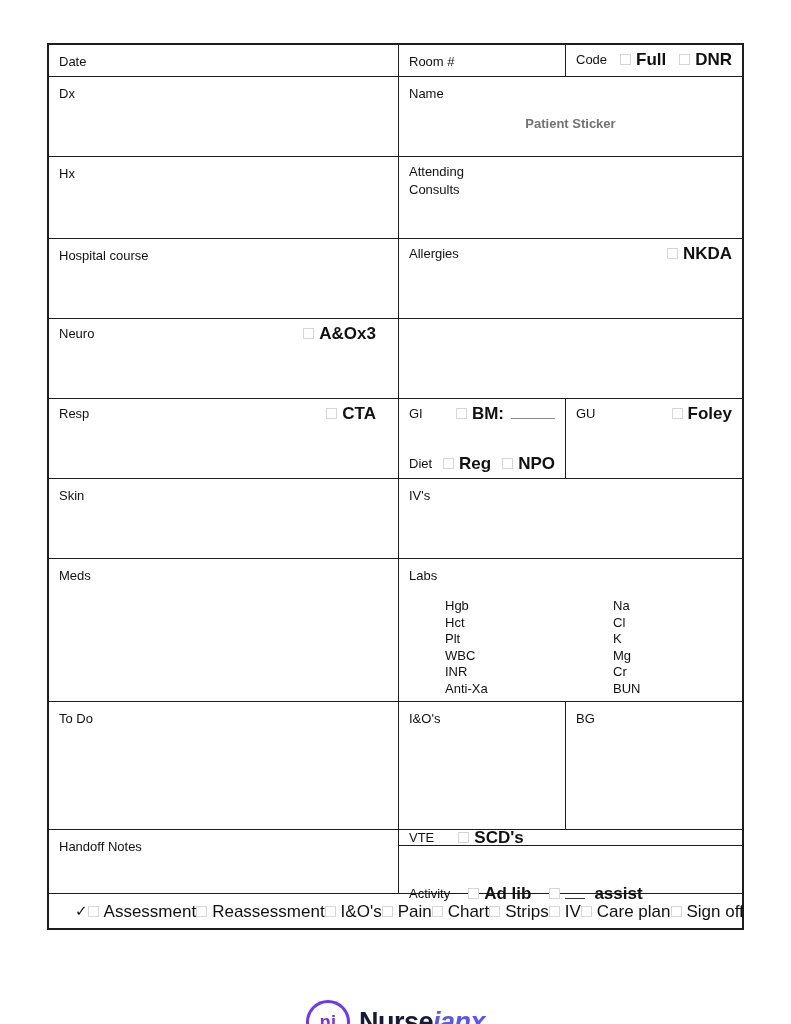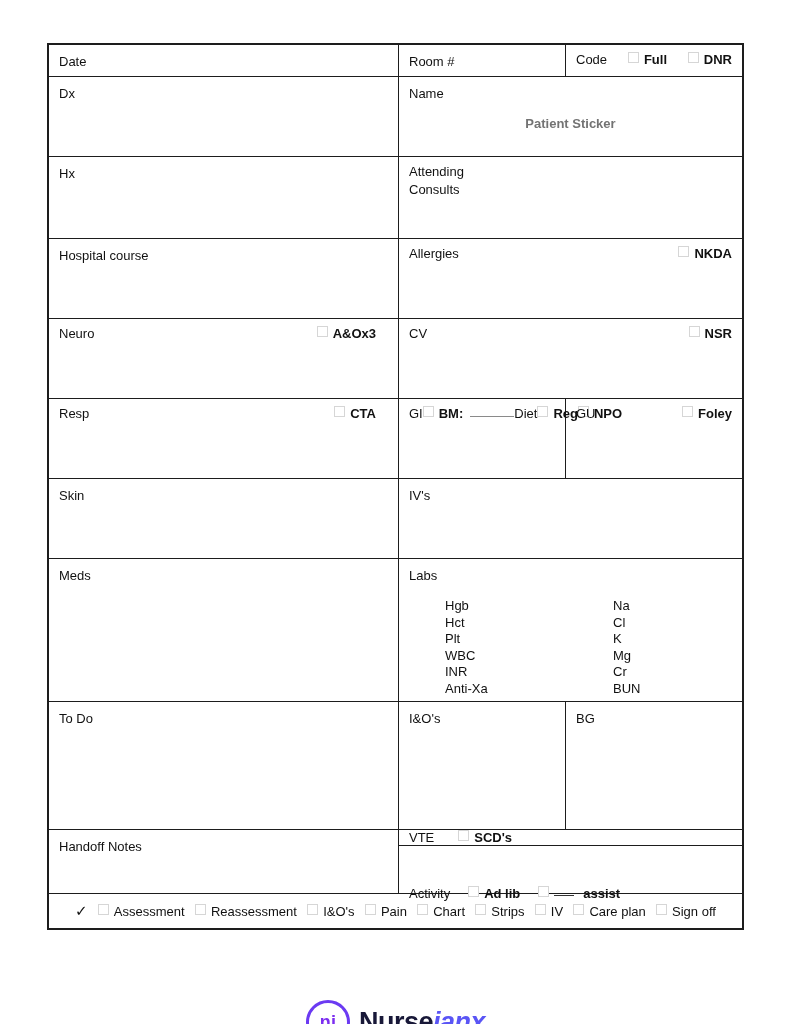--- a/index.html
+++ b/index.html
@@ -21,26 +21,26 @@
   .r:last-child{border-bottom:none;flex:1;}
   .h32{height:32px}.h80{height:80px}.h82{height:82px}.h143{height:143px}.h128{height:128px}.h64{height:64px}
   .c{box-sizing:border-box;padding:7px 10px;position:relative;}
   .cl{width:350px;border-right:1.5px solid var(--bd);flex:none;}
   .cm{width:167px;border-right:1.5px solid var(--bd);flex:none;}
   .cr{flex:1;}
   .cw{flex:1;}
   .lbl{font-weight:400;font-size:13px;line-height:15px;}
   .split{display:flex;justify-content:space-between;align-items:flex-start;}
   .padr{padding-right:22px;}
-  .opt{display:inline-flex;gap:5px;font-weight:700;font-size:13px;line-height:15px;white-space:nowrap;}
+  .opt{display:inline-flex;align-items:center;gap:5px;font-weight:700;font-size:17px;line-height:15px;white-space:nowrap;}
   .opt.reg-w{font-weight:400;}
   .cb{width:9px;height:9px;border:1.5px solid var(--cbx);background:#fff;display:inline-block;flex:none;}
   .sticker{text-align:center;margin-top:14px;font-weight:700;font-size:13px;color:#737373;}
   .gap-label{margin-top:3px;}
-  .colcell{display:flex;flex-direction:row;justify-content:space-between;}
+  .colcell{display:flex;flex-direction:column;justify-content:space-between;}
   .wline{display:inline-block;width:44px;height:10px;border-bottom:1.5px solid #8a8a8a;margin-left:2px;}
   .aline{display:inline-block;width:20px;height:9px;border-bottom:1.5px solid #333;margin-right:4px;}
   .labs-cols{display:flex;margin-top:14px;}
   .labs-col1{width:168px;flex:none;margin-left:36px;}
   .lab{font-size:13px;line-height:16.5px;font-weight:400;}
   .stack{flex:1;display:flex;flex-direction:column;gap:40px;}
   .sub1{height:32px;border-bottom:1.5px solid var(--bd);box-sizing:border-box;display:flex;align-items:center;gap:24px;padding:0 10px;}
   .sub2{flex:1;display:flex;align-items:center;gap:18px;padding:0 10px;}
   .checkline{flex:1;display:flex;align-items:center;justify-content:space-between;padding:0 26px;}
   .tick{font-size:15px;font-weight:400;}
@@ -110,27 +110,20 @@
   </div>
 
   <div class="r h80">
     <div class="c cl split padr">
       <span class="lbl">Neuro</span>
       <span class="opt">
         <span class="cb"></span>
         <span>A&amp;Ox3</span>
       </span>
     </div>
-    <div class="c cw split">
-      <span class="lbl">CV</span>
-      <span class="opt">
-        <span class="cb"></span>
-        <span>NSR</span>
-      </span>
-    </div>
   </div>
 
   <div class="r h80">
     <div class="c cl split padr">
       <span class="lbl">Resp</span>
       <span class="opt">
         <span class="cb"></span>
         <span>CTA</span>
       </span>
     </div>

